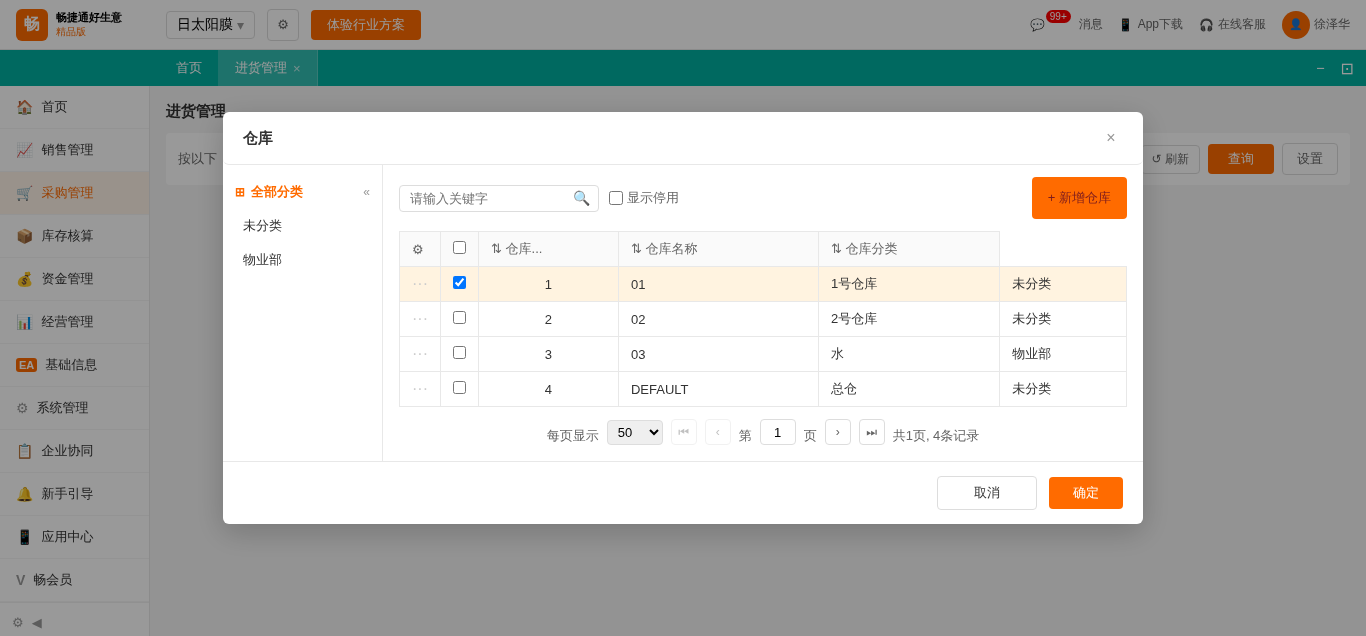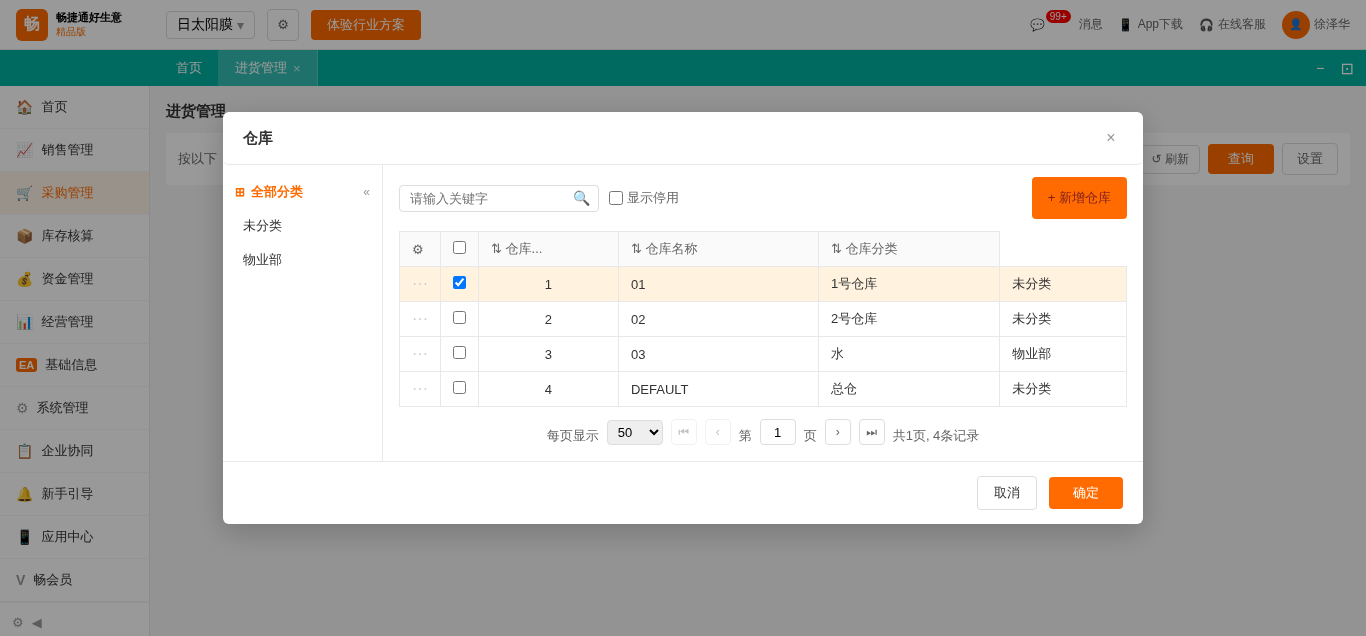--- a/index.html
+++ b/index.html
@@ -278,21 +278,21 @@
     
     .modal-footer {
       display: flex; align-items: center; justify-content: flex-end;
       gap: 12px;
       padding: 14px 20px;
       border-top: 1px solid #e8e8e8;
     }
     .btn-cancel {
       background: #fff; color: #333;
       border: 1px solid #ddd; border-radius: 4px;
-      padding: 7px 16px; cursor: pointer; font-size: 13px;
+      padding: 7px 36px; cursor: pointer; font-size: 13px;
     }
     .btn-confirm {
       background: #ff6b00; color: #fff;
       border: none; border-radius: 4px;
       padding: 7px 24px; cursor: pointer; font-size: 13px;
     }
   </style>
 </head>
 <body>
 

